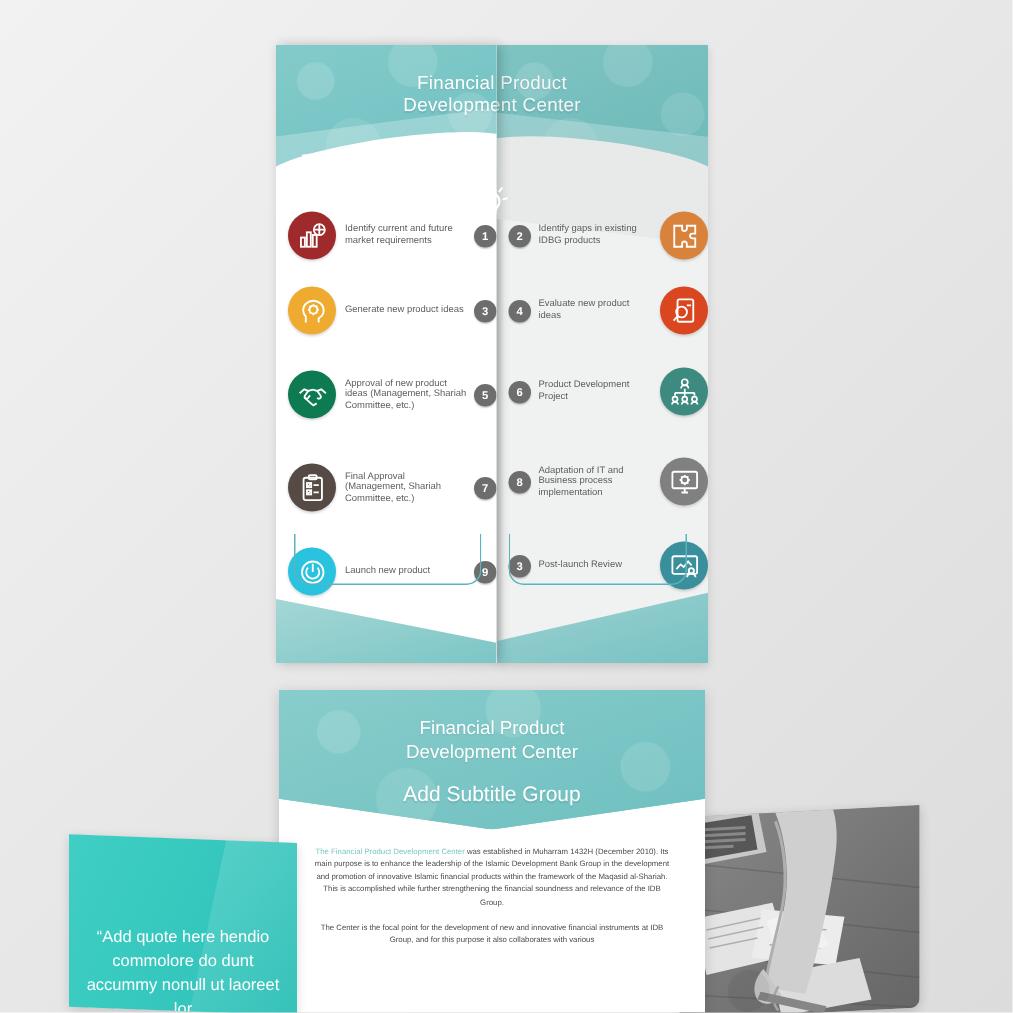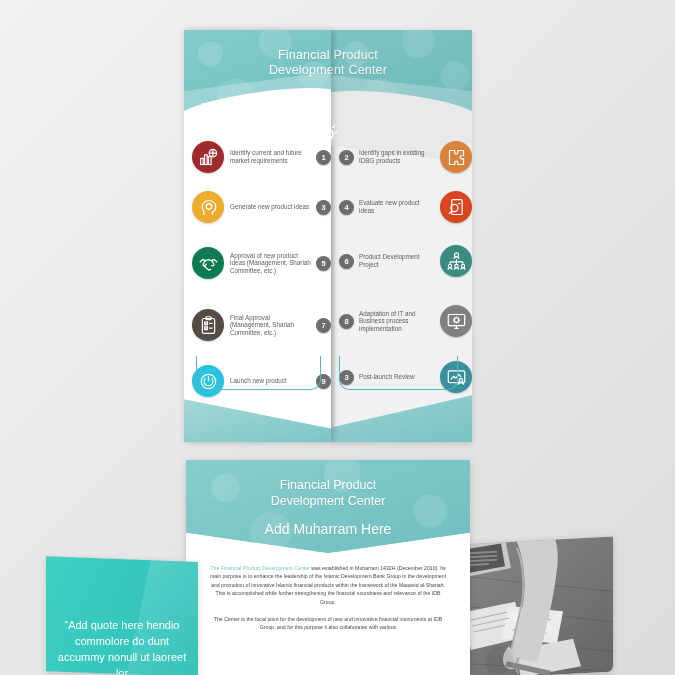--- a/index.html
+++ b/index.html
@@ -423,21 +423,21 @@
     <rect width="160" height="135" fill="#000" opacity="0.03"></rect>
   </svg>
 </div>
 
 <div id="bottom-brochure">
   <div class="b-hdr"></div>
   <div class="b-title">
     <div>Financial Product</div>
     <div>Development Center</div>
   </div>
-  <div class="b-sub">Add Muharram Here</div>
+  <div class="b-sub">Add Subtitle Group</div>
 
   <div class="b-body">
     <p class="b-p">
       <span class="b-lead">The Financial Product Development Center</span><span> was established in Muharram 1432H (December 2010). Its main purpose is to enhance the leadership of the Islamic Development Bank Group in the development and promotion of innovative Islamic financial products within the framework of the Maqasid al-Shariah. This is accomplished while further strengthening the financial soundness and relevance of the IDB Group.</span>
     </p>
     <p class="b-p">The Center is the focal point for the development of new and innovative financial instruments at IDB Group, and for this purpose it also collaborates with various</p>
   </div>
 </div>
 
 <div id="quote-panel">

